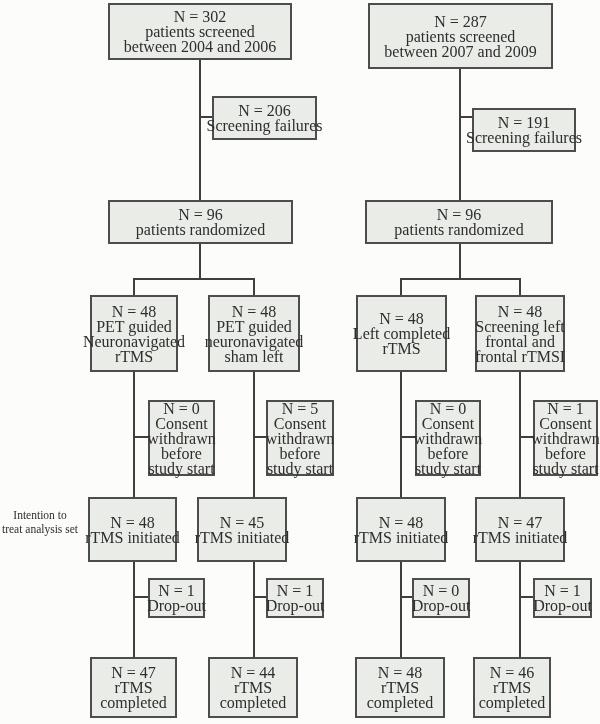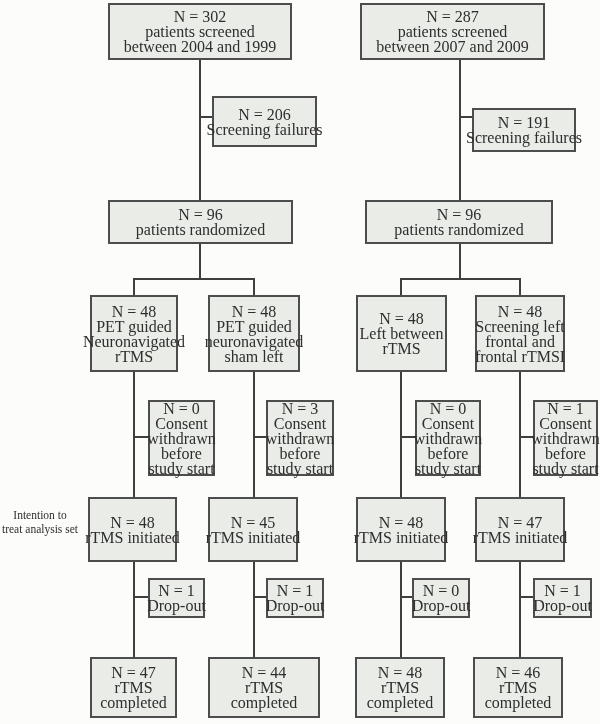--- a/index.html
+++ b/index.html
@@ -31,23 +31,23 @@
 <div class="canvas">
 
   <div class="side-label">
     <div>Intention to</div>
     <div>treat analysis set</div>
   </div>
 
   <div class="box" style="left:108px;top:3px;width:184px;height:57px">
       <div>N = 302</div>
       <div>patients screened</div>
-      <div>between 2004 and 1999</div>
-    </div>
-  <div class="box" style="left:212px;top:96px;width:105px;height:51px">
+      <div>between 2004 and 2006</div>
+    </div>
+  <div class="box" style="left:212px;top:96px;width:105px;height:44px">
       <div>N = 206</div>
       <div>Screening failures</div>
     </div>
   <div class="box" style="left:108px;top:200px;width:185px;height:44px">
       <div>N = 96</div>
       <div>patients randomized</div>
     </div>
   <div class="box" style="left:90px;top:295px;width:88px;height:77px">
       <div>N = 48</div>
       <div>PET guided</div>
@@ -61,69 +61,69 @@
       <div>sham left</div>
     </div>
   <div class="box" style="left:148px;top:400px;width:67px;height:76px">
       <div>N = 0</div>
       <div>Consent</div>
       <div>withdrawn</div>
       <div>before</div>
       <div>study start</div>
     </div>
   <div class="box" style="left:266px;top:400px;width:68px;height:76px">
-      <div>N = 3</div>
+      <div>N = 5</div>
       <div>Consent</div>
       <div>withdrawn</div>
       <div>before</div>
       <div>study start</div>
     </div>
   <div class="box" style="left:88px;top:497px;width:89px;height:65px">
       <div>N = 48</div>
       <div>rTMS initiated</div>
     </div>
-  <div class="box" style="left:208px;top:497px;width:90px;height:65px">
+  <div class="box" style="left:197px;top:497px;width:90px;height:65px">
       <div>N = 45</div>
       <div>rTMS initiated</div>
     </div>
   <div class="box" style="left:148px;top:578px;width:57px;height:40px">
       <div>N = 1</div>
       <div>Drop-out</div>
     </div>
   <div class="box" style="left:266px;top:578px;width:58px;height:40px">
       <div>N = 1</div>
       <div>Drop-out</div>
     </div>
   <div class="box" style="left:90px;top:657px;width:87px;height:61px">
       <div>N = 47</div>
       <div>rTMS</div>
       <div>completed</div>
     </div>
-  <div class="box" style="left:208px;top:657px;width:112px;height:61px">
+  <div class="box" style="left:208px;top:657px;width:90px;height:61px">
       <div>N = 44</div>
       <div>rTMS</div>
       <div>completed</div>
     </div>
 
-  <div class="box" style="left:360px;top:3px;width:185px;height:57px">
+  <div class="box" style="left:368px;top:3px;width:185px;height:66px">
       <div>N = 287</div>
       <div>patients screened</div>
       <div>between 2007 and 2009</div>
     </div>
   <div class="box" style="left:472px;top:108px;width:104px;height:44px">
       <div>N = 191</div>
       <div>Screening failures</div>
     </div>
   <div class="box" style="left:365px;top:200px;width:188px;height:44px">
       <div>N = 96</div>
       <div>patients randomized</div>
     </div>
   <div class="box" style="left:356px;top:295px;width:91px;height:77px">
       <div>N = 48</div>
-      <div>Left between</div>
+      <div>Left completed</div>
       <div>rTMS</div>
     </div>
   <div class="box" style="left:475px;top:295px;width:90px;height:77px">
       <div>N = 48</div>
       <div>Screening left</div>
       <div>frontal and</div>
       <div>frontal rTMSI</div>
     </div>
   <div class="box" style="left:415px;top:400px;width:66px;height:76px">
       <div>N = 0</div>
@@ -153,21 +153,21 @@
     </div>
   <div class="box" style="left:533px;top:578px;width:59px;height:40px">
       <div>N = 1</div>
       <div>Drop-out</div>
     </div>
   <div class="box" style="left:355px;top:657px;width:90px;height:61px">
       <div>N = 48</div>
       <div>rTMS</div>
       <div>completed</div>
     </div>
-  <div class="box" style="left:473px;top:657px;width:90px;height:61px">
+  <div class="box" style="left:473px;top:657px;width:78px;height:61px">
       <div>N = 46</div>
       <div>rTMS</div>
       <div>completed</div>
     </div>
 
   <div class="conn" style="left:199px;top:60px;width:2px;height:140px"></div>
   <div class="conn" style="left:199px;top:116px;width:13px;height:2px"></div>
   <div class="conn" style="left:199px;top:244px;width:2px;height:36px"></div>
   <div class="conn" style="left:133px;top:278px;width:122px;height:2px"></div>
   <div class="conn" style="left:133px;top:278px;width:2px;height:17px"></div>

